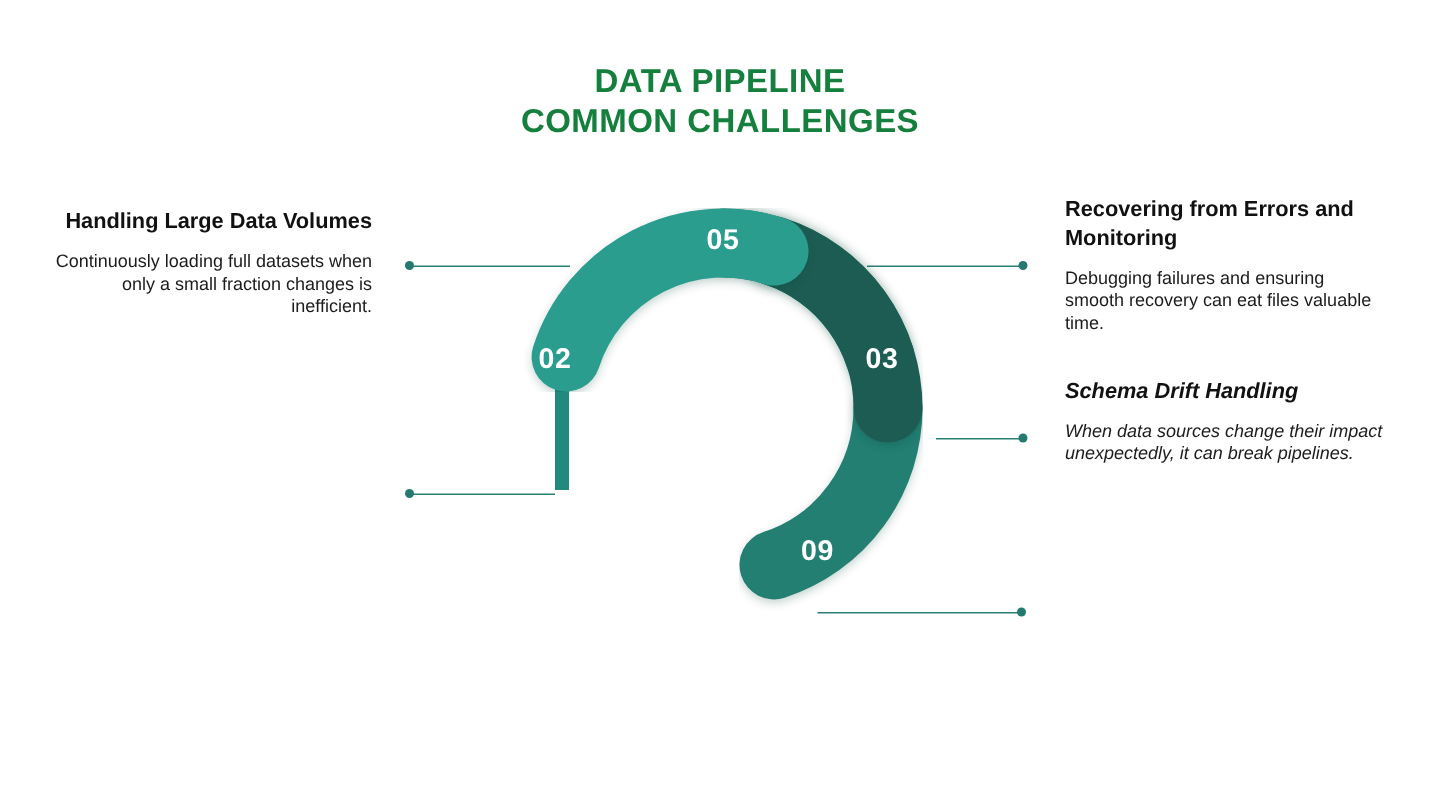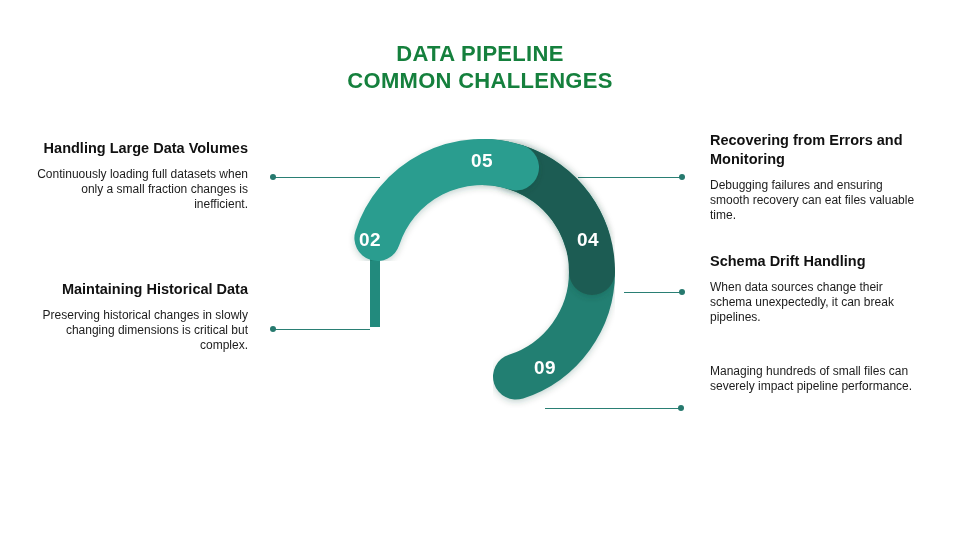--- a/index.html
+++ b/index.html
@@ -129,43 +129,38 @@
 
         <path d="M -104.6 34.0 A 110 110 0 0 1 -104.6 -34.0" stroke="#228a7d" filter="url(#segShadow)"></path>
 
         <path d="M 34.0 -104.6 A 110 110 0 0 1 110 0" stroke="#1d5c52" filter="url(#segShadow)"></path>
 
         <path d="M -104.6 -34.0 A 110 110 0 0 1 34.0 -104.6" stroke="#2a9d8f" filter="url(#segShadow)"></path>
       </g>
     </svg>
 
     <span class="num-label" style="left:127px; top:28px;">05</span>
-    <span class="num-label" style="left:233px; top:107px;">04</span>
+    <span class="num-label" style="left:233px; top:107px;">03</span>
     <span class="num-label" style="left:190px; top:235px;">09</span>
     <span class="num-label" style="left:58px; top:235px;">02</span>
     <span class="num-label" style="left:15px; top:107px;">02</span>
   </div>
 
   <div class="block align-right" style="left:26px; top:139px; width:222px;">
     <p class="block-head">Handling Large Data Volumes</p>
     <p class="block-body">Continuously loading full datasets when only a small fraction changes is inefficient.</p>
   </div>
 
-  <div class="block align-right" style="left:26px; top:280px; width:222px;">
-    <p class="block-head">Maintaining Historical Data</p>
-    <p class="block-body">Preserving historical changes in slowly changing dimensions is critical but complex.</p>
-  </div>
 
   <div class="block align-left" style="left:710px; top:131px; width:212px;">
     <p class="block-head">Recovering from Errors and Monitoring</p>
     <p class="block-body">Debugging failures and ensuring smooth recovery can eat files valuable time.</p>
   </div>
 
-  <div class="block align-left" style="left:710px; top:252px; width:212px;">
+  <div class="block align-left" style="left:710px; top:252px; width:212px;font-style:italic;">
     <p class="block-head">Schema Drift Handling</p>
-    <p class="block-body">When data sources change their schema unexpectedly, it can break pipelines.</p>
+    <p class="block-body">When data sources change their impact unexpectedly, it can break pipelines.</p>
   </div>
 
   <div class="block align-left" style="left:710px; top:364px; width:212px;">
-    <p class="block-body">Managing hundreds of small files can severely impact pipeline performance.</p>
   </div>
 
 </div>
 
 </body></html>

